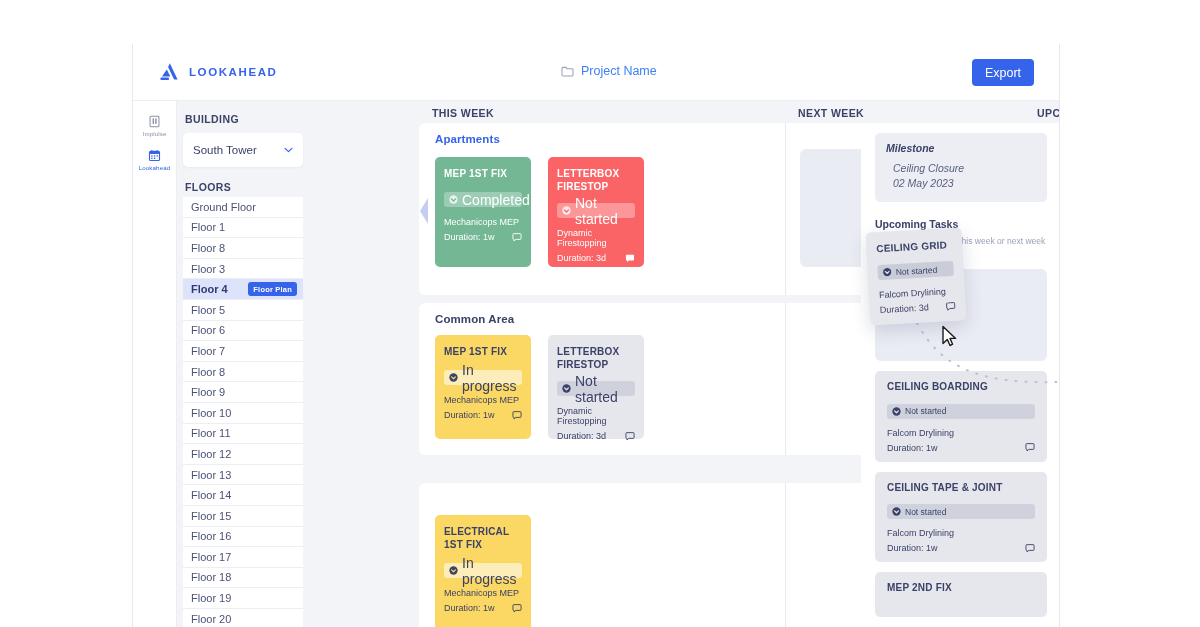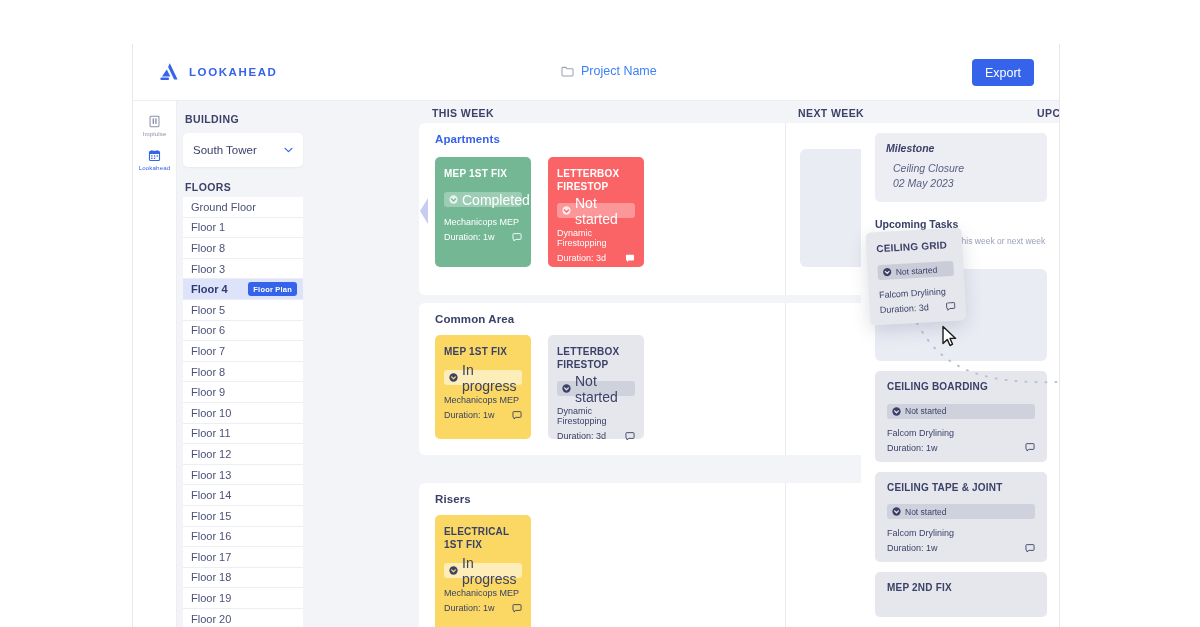--- a/index.html
+++ b/index.html
@@ -432,21 +432,20 @@
         <div class="c-foot">
           <span>Duration: 3d</span>
           <svg class="bubble" viewBox="0 0 11 10">
             <path d="M1 1.6a.9.9 0 0 1 .9-.9h7.2a.9.9 0 0 1 .9.9v4.6a.9.9 0 0 1-.9.9H4.2L2.2 8.9V7.1h-.3a.9.9 0 0 1-.9-.9z" fill="none" stroke="#3b4168" stroke-width="1"></path>
           </svg>
         </div>
       </div>
     </div>
 
     <div class="group g3" style="top:360px; height:188px;">
-      <div class="group-title">Risers</div>
       <div class="divider-line" style="left:366px;"></div>
 
       <div class="card yellow" style="left:16px; top:32px; height:140px;">
         <div class="c-title two">ELECTRICAL 1ST FIX</div>
         <div class="c-status" style="margin-top:12px">
           <svg class="status-dot" viewBox="0 0 10 10">
             <circle cx="5" cy="5" r="4.6" fill="#3b4168"></circle>
             <path d="M2.9 4.3 L5 6.4 L7.1 4.3" fill="none" stroke="#fad863" stroke-width="1.4" stroke-linecap="round" stroke-linejoin="round"></path>
           </svg>
           <span>In progress</span>

